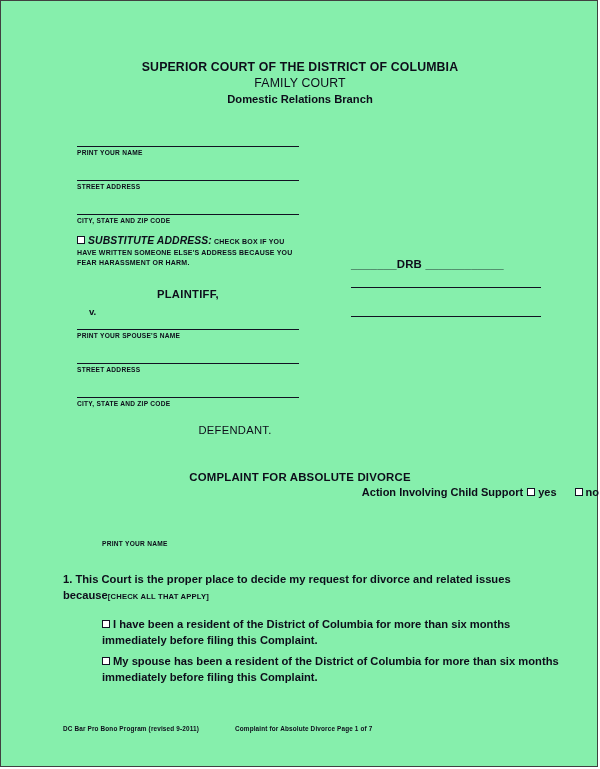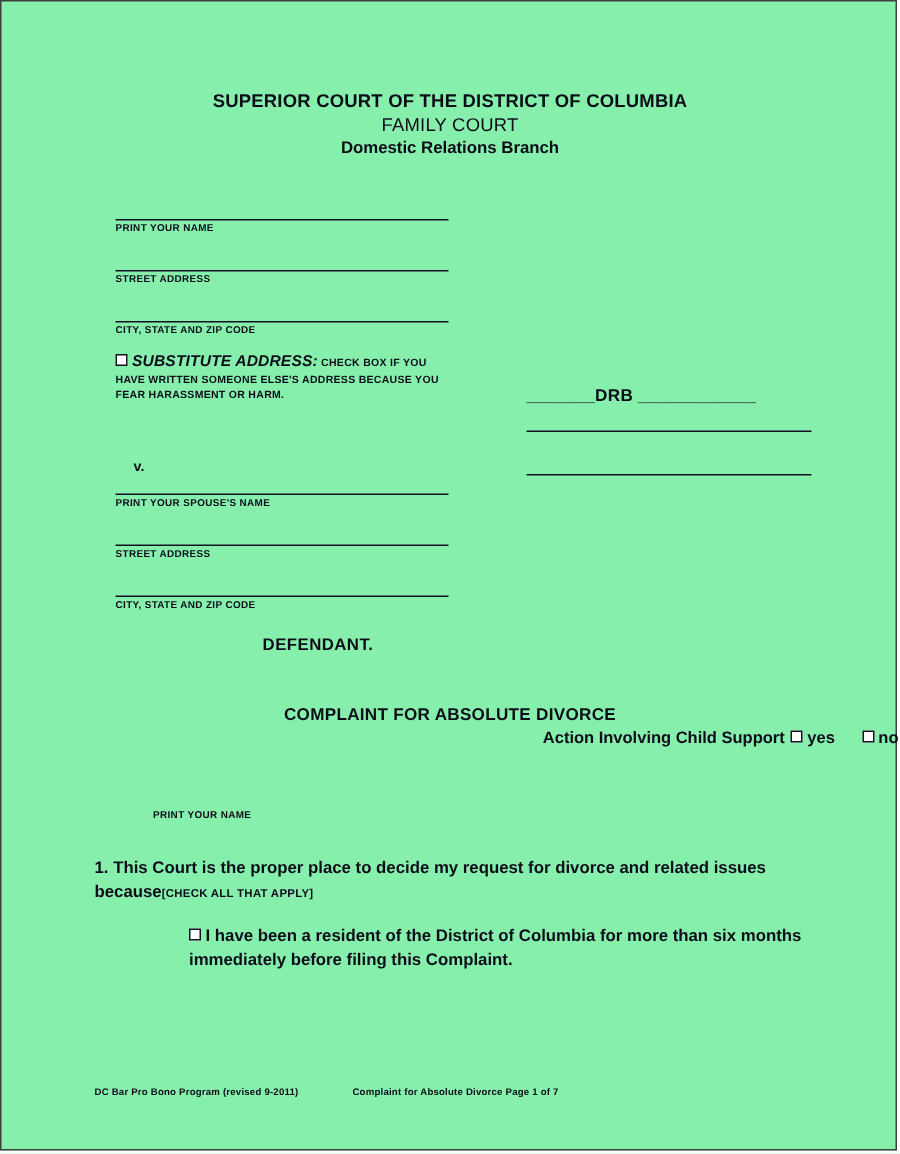--- a/index.html
+++ b/index.html
@@ -120,26 +120,26 @@
   }
 
   .spouse-col {
     position: absolute;
     left: 76px;
     top: 183px;
     width: 222px;
   }
   .defendant-label {
     position: absolute;
-    left: 66px;
+    left: 89px;
     top: 278px;
     width: 290px;
     text-align: center;
     font-size: 11.2px;
-    font-weight: bold;
+    font-weight: normal;
     letter-spacing: 0.3px;
   }
 
   
   .case-col {
     position: absolute;
     left: 350px;
     top: 80px;
     width: 190px;
     margin-top: 32px;
@@ -229,21 +229,21 @@
   }
 
   .checkitem {
     position: absolute;
     left: 101px;
     width: 462px;
     font-size: 11.2px;
     font-weight: bold;
     line-height: 15.5px;
   }
-  .checkitem.a { top: 616px; margin-left: 24px; }
+  .checkitem.a { top: 616px; }
   .checkitem.b { top: 653px; }
 
   
   .footer {
     position: absolute;
     left: 62px;
     top: 724px;
     width: 480px;
     font-size: 6.4px;
     font-weight: bold;
@@ -274,20 +274,21 @@
       <div class="fieldgap"></div>
       <div class="fieldline"></div>
       <div class="fieldcap">City, State and Zip Code</div>
 
       <div class="substitute">
         <span class="cbox"></span><span class="big">SUBSTITUTE ADDRESS:</span>
         <span>Check Box if You Have Written Someone Else's Address Because You Fear Harassment or Harm.</span>
       </div>
     </div>
 
+    <div class="plaintiff-label">PLAINTIFF,</div>
     <div class="versus">v.</div>
 
     <div class="spouse-col">
       <div class="fieldline"></div>
       <div class="fieldcap">Print Your Spouse's Name</div>
       <div class="fieldgap"></div>
       <div class="fieldline"></div>
       <div class="fieldcap">Street Address</div>
       <div class="fieldgap"></div>
       <div class="fieldline"></div>
@@ -310,18 +311,21 @@
 
   <div class="stmt-cap">Print Your Name</div>
 
   <div class="item-1">
     <span>1. This Court is the proper place to decide my request for divorce and related issues because</span><span class="small-caps-note">[Check All That Apply]</span>
   </div>
 
   <div class="checkitem a">
     <span class="cbox"></span><span>I have been a resident of the District of Columbia for more than six months immediately before filing this Complaint.</span>
   </div>
+  <div class="checkitem b">
+    <span class="cbox"></span><span>My spouse has been a resident of the District of Columbia for more than six months immediately before filing this Complaint.</span>
+  </div>
 
   <div class="footer">
     <span>DC Bar Pro Bono Program (revised 9-2011)</span><span class="right">Complaint for Absolute Divorce Page 1 of 7</span>
   </div>
 
 </div>
 
 </body></html>

